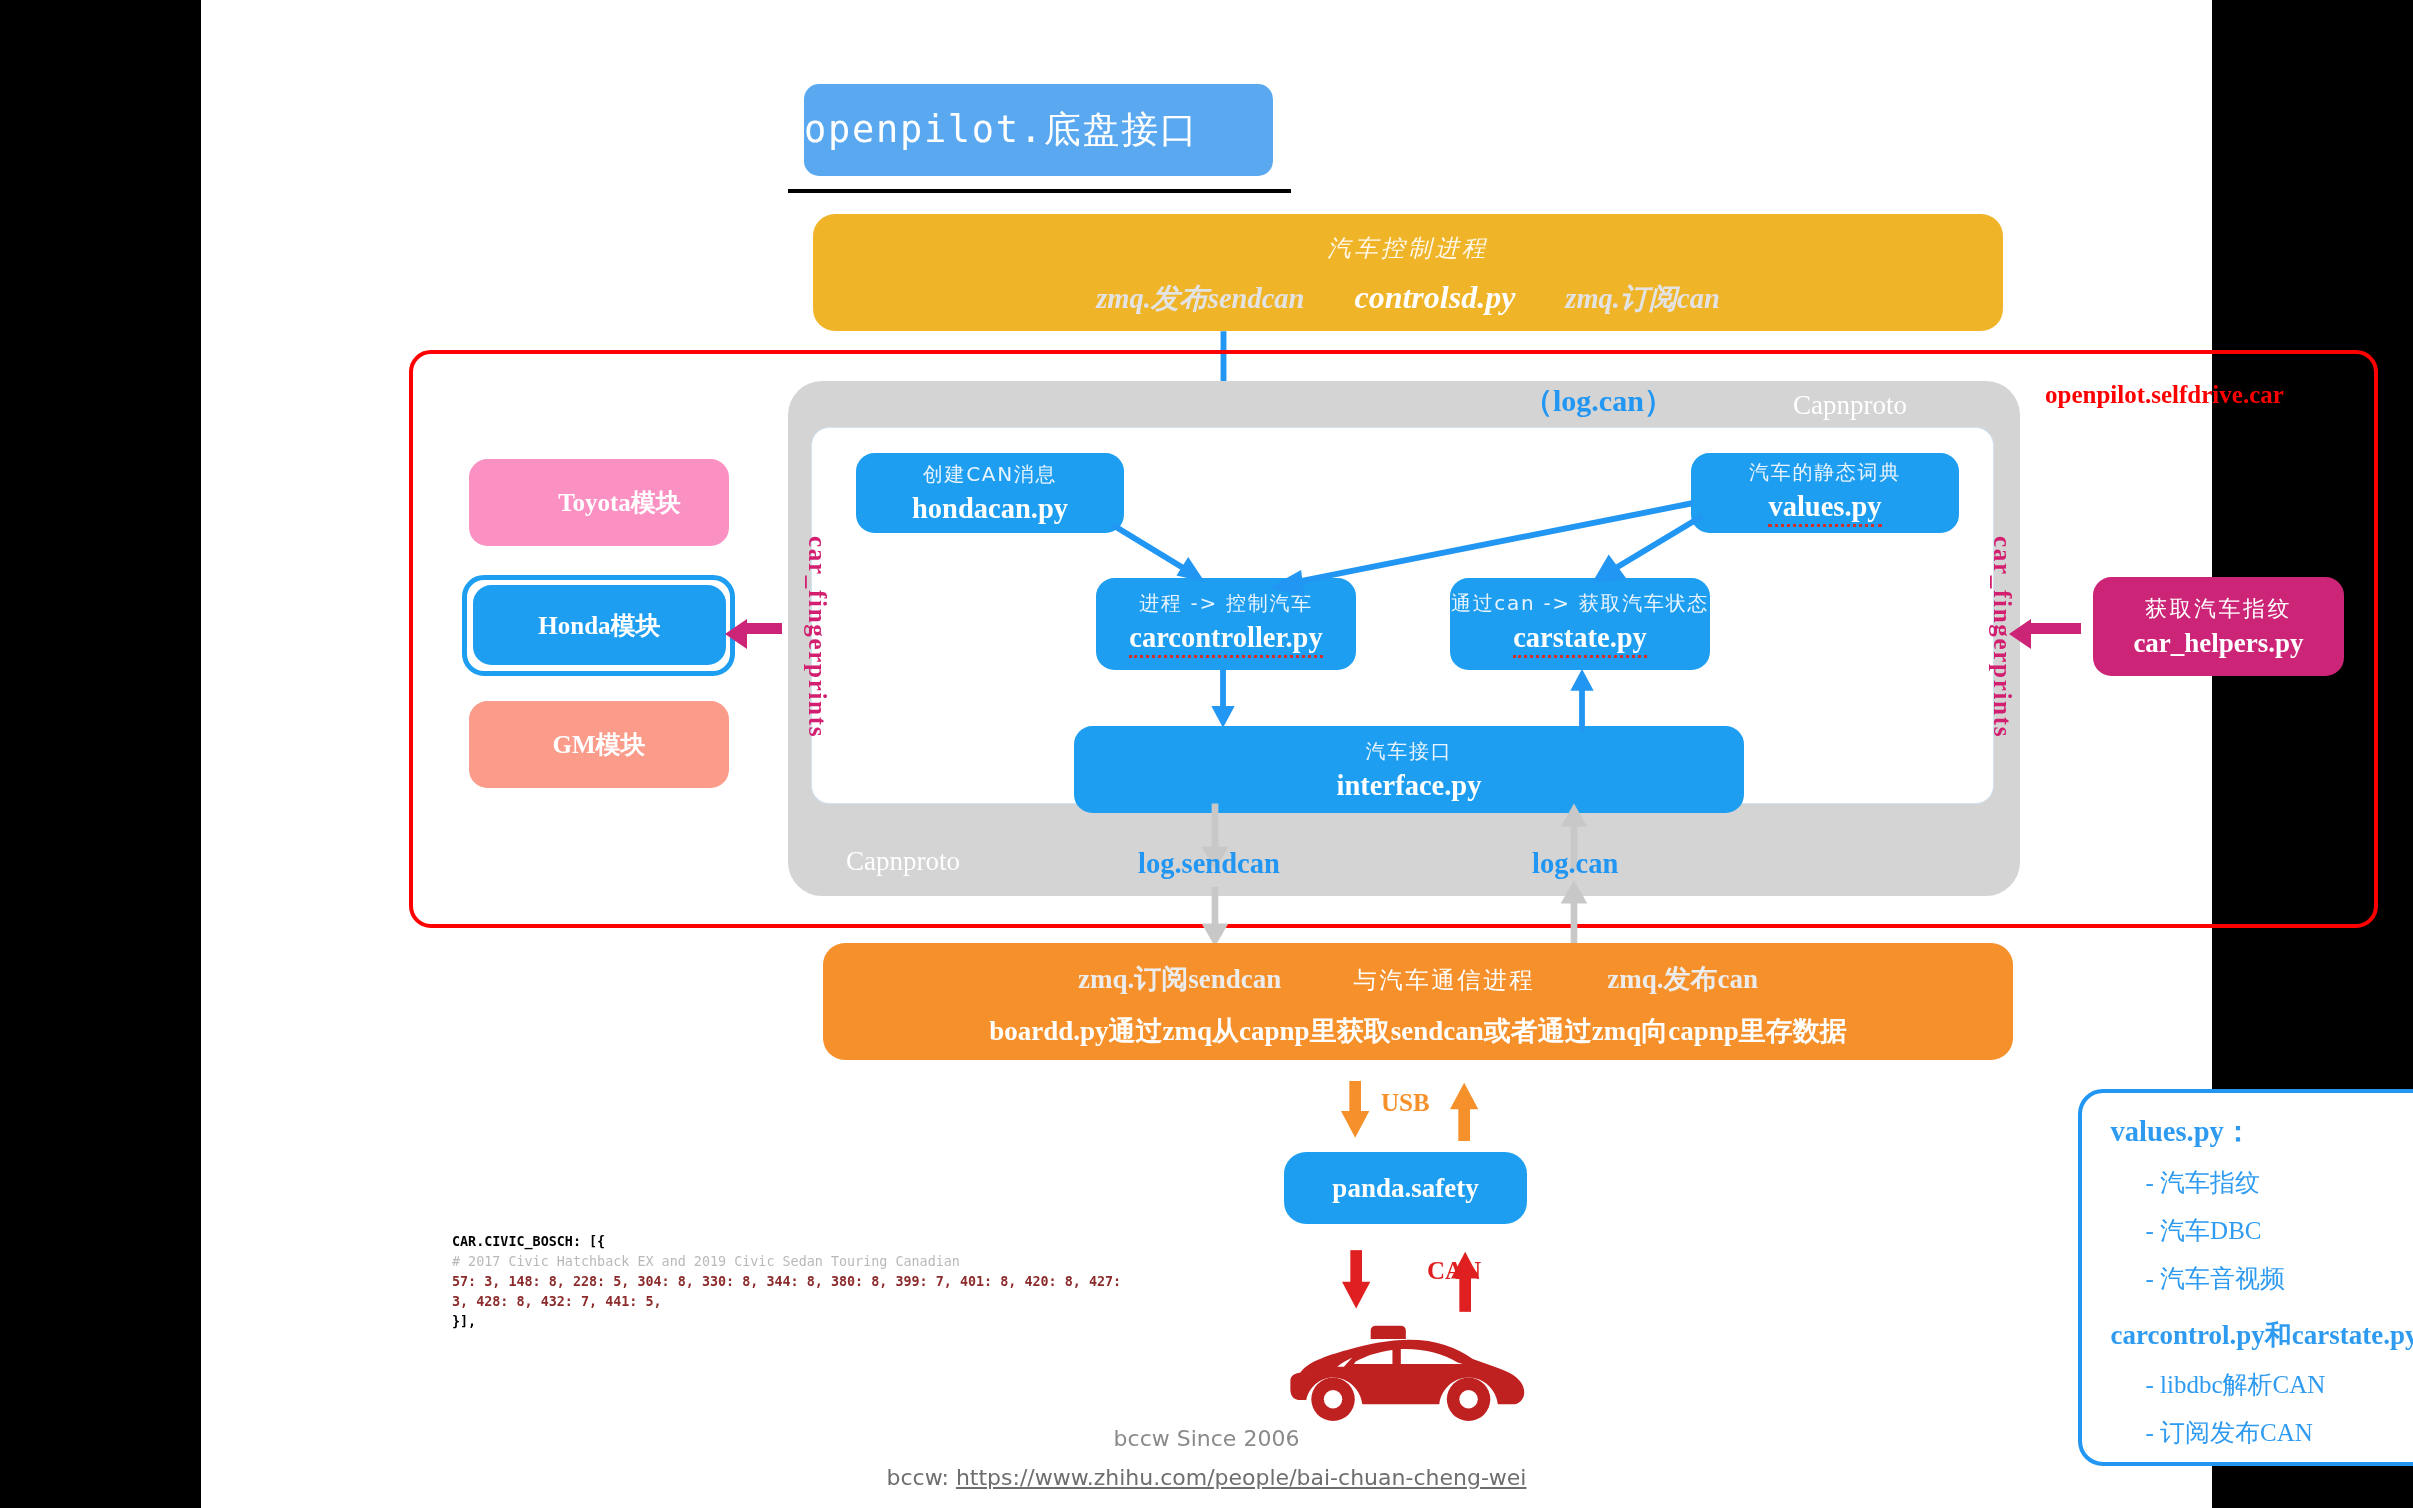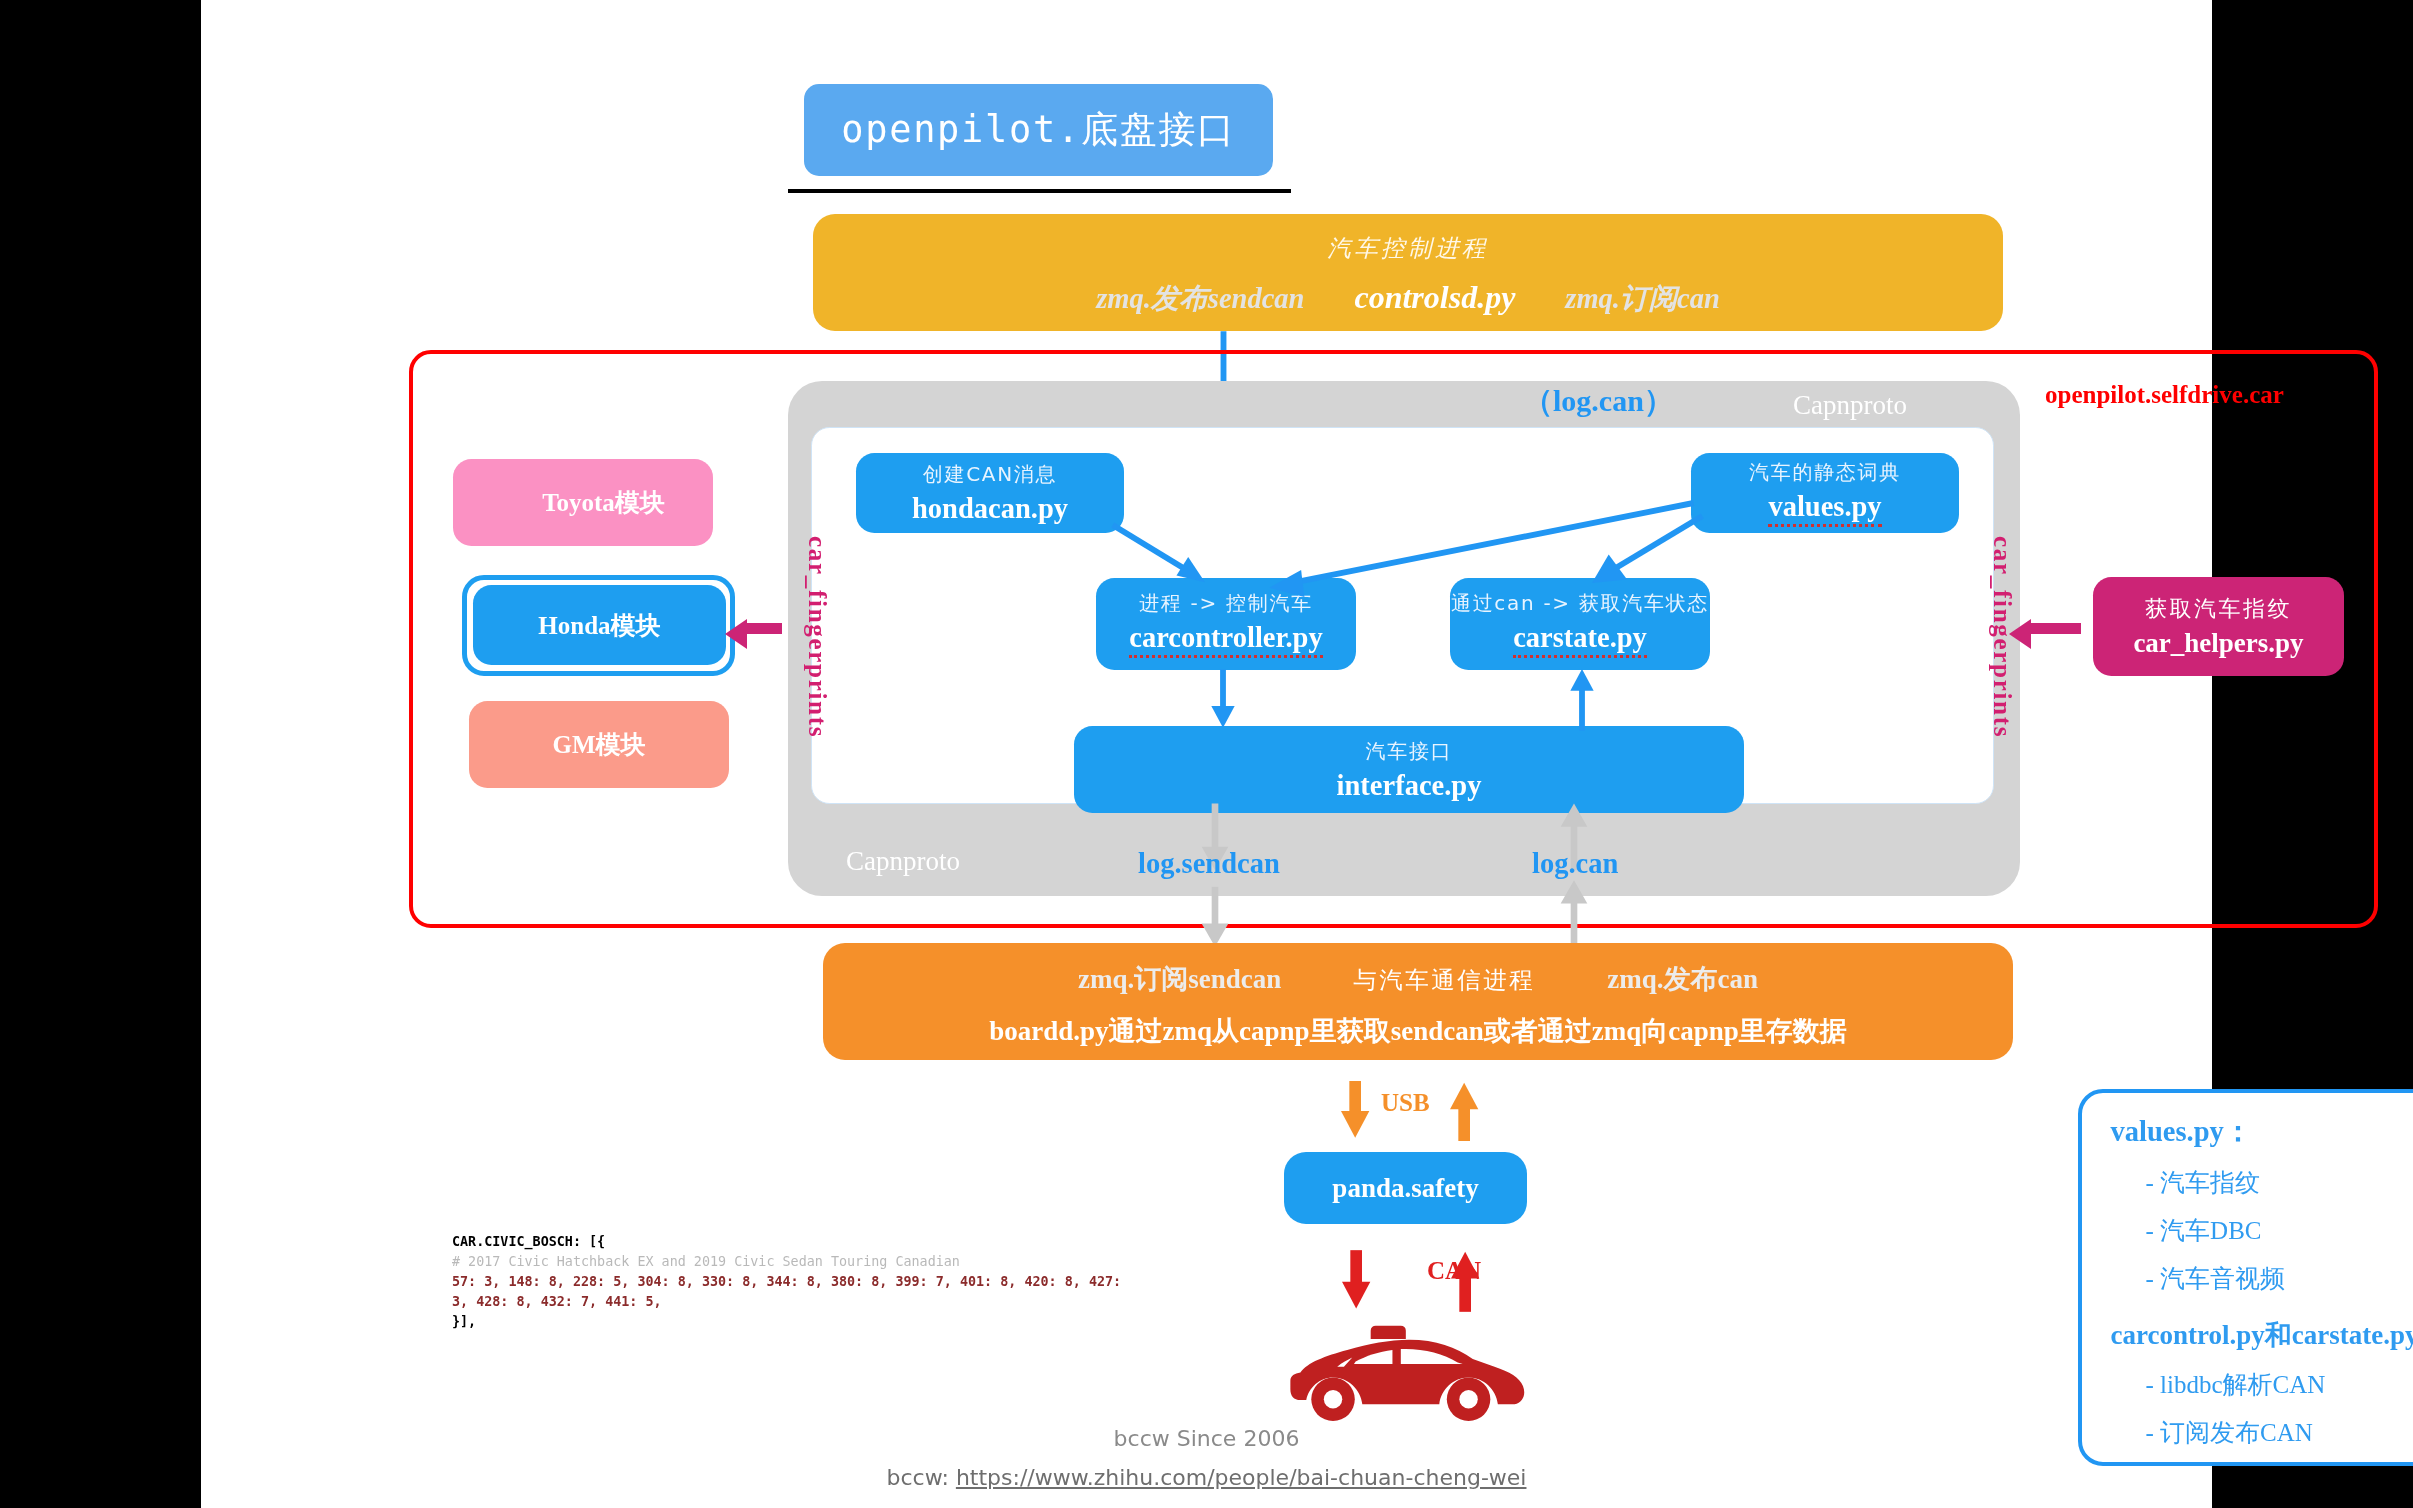--- a/index.html
+++ b/index.html
@@ -13,21 +13,21 @@
   #canvas {
     position: absolute; left: 201px; top: 0; width: 2011px; height: 1508px;
     background: #ffffff;
   }
   .abs { position: absolute; }
 
   
   #title-chip {
     left: 603px; top: 84px; width: 469px; height: 92px;
     background: #5aa9f0; border-radius: 15px;
-    display: flex; align-items: center; justify-content: center;
+    display: flex; align-items: center; justify-content: flex-start;
     color: #ffffff; font-size: 37px; letter-spacing: 1.7px;
     font-family: "DejaVu Sans Mono", monospace;
   }
   #title-rule {
     left: 587px; top: 189px; width: 503px; height: 4.2px; background: #000;
   }
 
   
   #controlsd-box {
     left: 612px; top: 214px; width: 1190px; height: 117px;
@@ -91,21 +91,21 @@
   #box-interface  { left: 873px; top: 726px;  width: 670px; height: 87px; }
   #box-panda      { left: 1083px; top: 1152px; width: 243px; height: 72px;
                     border-radius: 22px; }
   #box-panda .nm { font-size: 27px; }
 
   
   .modbox {
     border-radius: 18.4px; display: flex; align-items: center;
     justify-content: center; color: #ffffff; font-size: 25px; font-weight: bold;
   }
-  #mod-toyota { left: 252px; top: 459px; width: 260px; height: 87px; background: #fb91c3; padding-left: 41px; }
+  #mod-toyota { left: 268px; top: 459px; width: 260px; height: 87px; background: #fb91c3; padding-left: 41px; }
   #mod-honda-ring {
     left: 261px;  top: 575px; width: 273px; height: 101px;
     border: 5px solid #1e9ef0; border-radius: 22px; background: #ffffff;
   }
   #mod-honda { left: 272px; top: 585px; width: 253px; height: 80px; background: #1e9ef0; }
   #mod-gm { left: 268px; top: 701px; width: 260px; height: 87px; background: #fb9b8a; }
 
   
   .vlabel {
     color: #d21f70; font-size: 25px; font-weight: bold;

